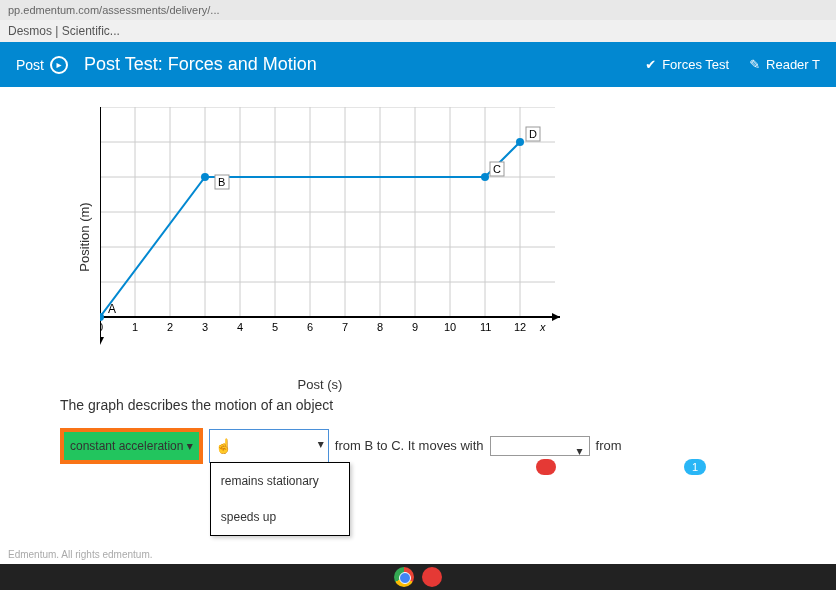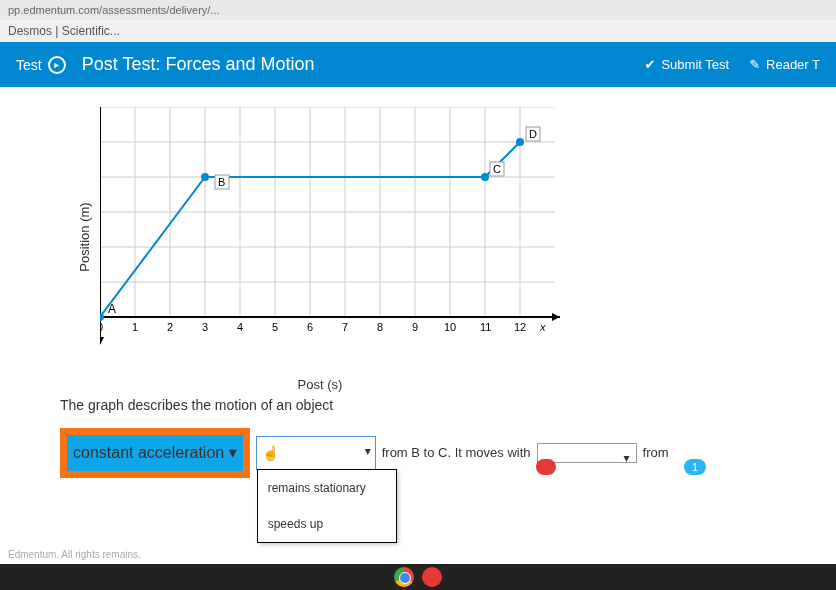--- a/index.html
+++ b/index.html
@@ -108,24 +108,24 @@
     .answer-row {
       font-size: 13px;
       color: #333;
       line-height: 2;
       display: flex;
       flex-wrap: wrap;
       align-items: center;
       gap: 6px;
     }
     .dropdown {
-      border: 7px solid #f97316;
+      border: 4px solid #f97316;
       padding: 2px 6px;
-      font-size: 16px;
-      background: #0ea5e9;
+      font-size: 12px;
+      background: #22c55e;
       min-width: 120px;
       display: inline-block;
     }
     .dropdown-open {
       position: relative;
       border: 1px solid #4a90d9;
       padding: 2px 20px 2px 6px;
       font-size: 12px;
       background: white;
       min-width: 120px;
@@ -218,29 +218,29 @@
   </style>
 </head>
 <body>
 
 <div class="url-bar">pp.edmentum.com/assessments/delivery/...</div>
 <div class="breadcrumb">Desmos | Scientific...</div>
 
 <div class="header">
   <div class="header-left">
     <div class="next-btn">
-      <span>Test</span>
+      <span>Post</span>
       <span class="circle">▸</span>
     </div>
     <div class="page-title">Post Test: Forces and Motion</div>
   </div>
   <div class="header-right">
     <div class="submit-btn">
       <span>✔</span>
-      <span>Submit Test</span>
+      <span>Forces Test</span>
     </div>
     <div class="reader-btn">
       <span>✎</span>
       <span>Reader T</span>
     </div>
   </div>
 </div>
 
 <div class="content">
   <div class="chart-container">
@@ -324,18 +324,18 @@
     <span>from B to C. It moves with</span>
     <span class="dropdown-empty">
         <span style="float:right">▾</span>
       </span>
     <span>from</span>
   </div>
 </div>
 
 <div class="red-dot"></div>
 <div class="badge">1</div>
-<div class="footer">Edmentum. All rights remains.</div>
+<div class="footer">Edmentum. All rights edmentum.</div>
 
 <div class="taskbar">
   <div class="taskbar-icon chrome-icon"></div>
   <div class="taskbar-icon red-icon"></div>
 </div>
 
 </body></html>

